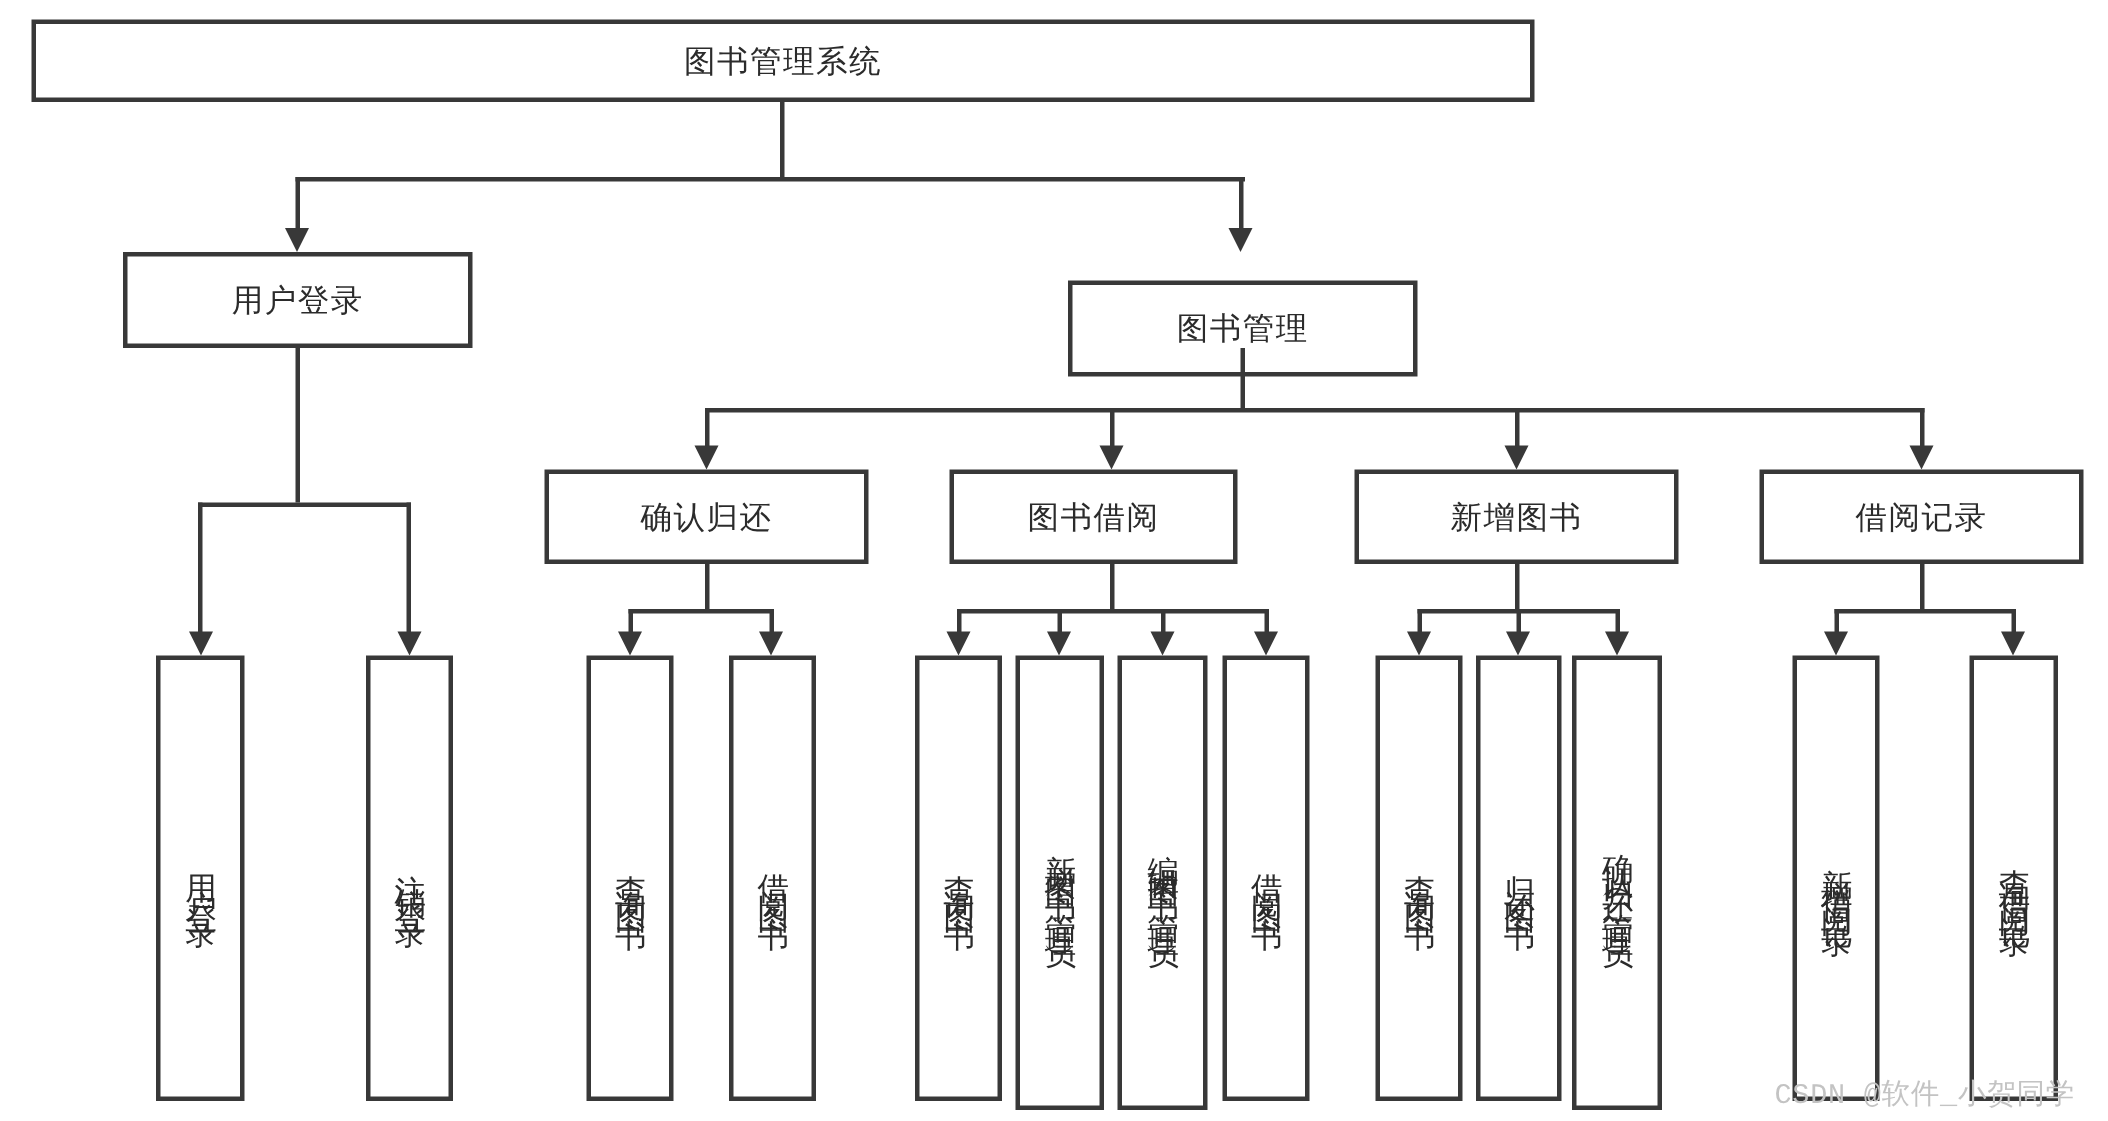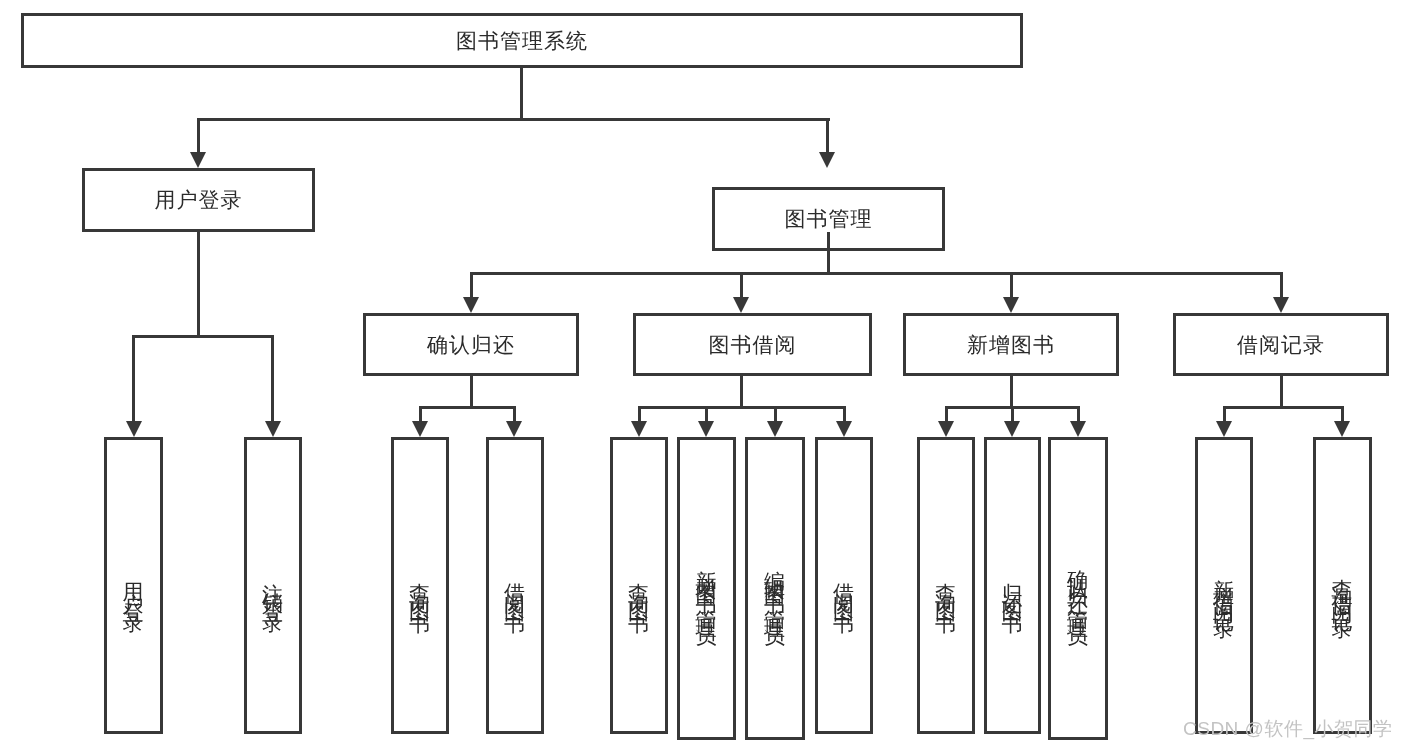--- a/index.html
+++ b/index.html
@@ -18,21 +18,21 @@
   }
   .vbox.tight .vlabel{letter-spacing:8px;}
   .line{position:absolute;background:#383838;}
   .arrow{
     position:absolute;width:0;height:0;
     border-left:8px solid transparent;border-right:8px solid transparent;
     border-top:16px solid #383838;
   }
   #watermark{
     position:absolute;left:1183px;top:716px;z-index:10;
-    font-size:19px;color:#c3c3c3;white-space:nowrap;letter-spacing:0.5px;
+    font-size:19px;color:#c3c3c3;white-space:nowrap;letter-spacing:0.5px;font-family:Liberation Mono, monospace;
   }
 </style>
 </head>
 <body>
 
 <div id="stage">
 
   <div class="box" style="left:21px;top:13px;width:1002px;height:55px;">
     <span class="hlabel">图书管理系统</span>
   </div>
@@ -42,21 +42,21 @@
   </div>
 
   <div class="box" style="left:712px;top:168px;width:233px;height:64px;margin-top:19px;">
     <span class="hlabel">图书管理</span>
   </div>
 
   <div class="box" style="left:363px;top:313px;width:216px;height:63px;">
     <span class="hlabel">确认归还</span>
   </div>
 
-  <div class="box" style="left:633px;top:313px;width:239px;height:63px;">
+  <div class="box" style="left:633px;top:313px;width:192px;height:63px;">
     <span class="hlabel">图书借阅</span>
   </div>
 
   <div class="box" style="left:903px;top:313px;width:216px;height:63px;">
     <span class="hlabel">新增图书</span>
   </div>
 
   <div class="box" style="left:1173px;top:313px;width:216px;height:63px;">
     <span class="hlabel">借阅记录</span>
   </div>

